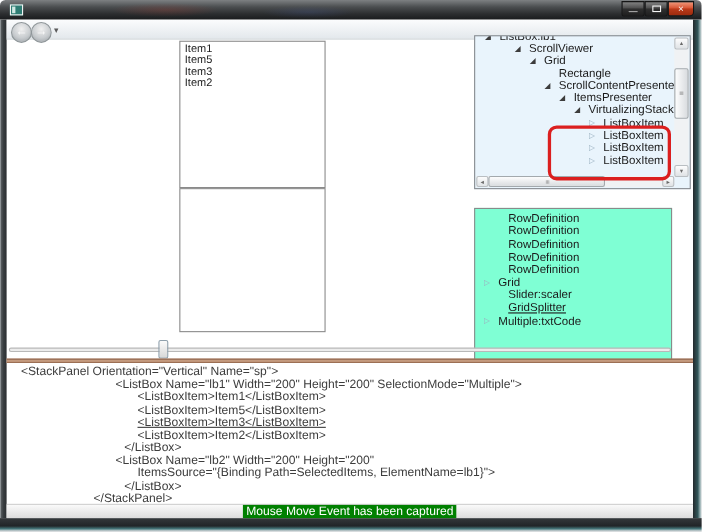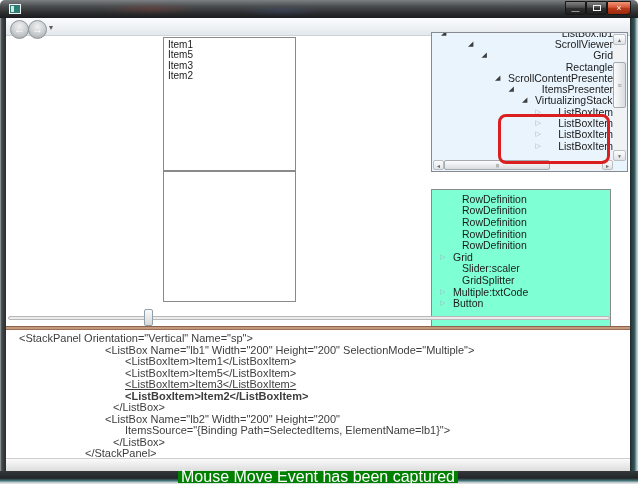--- a/index.html
+++ b/index.html
@@ -51,21 +51,21 @@
   .listbox { position:absolute; left:151px; width:133px; background:#fff; border:1px solid #8a8a8a;margin-left:12px; }
   .lb1 { top:37px; height:134px; padding:2px 0 0 4px; }
   .lb2 { top:171px; height:131px; }
   .lb-item { font-size:10px; line-height:10.3px; color:#1b1b1b; white-space:nowrap; }
 
   
   .treepanel { position:absolute; left:431px; top:32px; width:197px; height:140px;
     border:1px solid #868a8f; background:#e9f4fc; overflow:hidden; }
   .tree-viewport { position:absolute; left:1px; top:0; width:180px; height:128px; overflow:hidden; }
   .tree-rows { margin-top:-6px; }
-  .trow { height:11.3px; display:flex; align-items:center; font-size:10.5px; color:#1b1b1b; white-space:nowrap;justify-content:space-between; }
+  .trow { height:11.3px; display:flex; align-items:center; font-size:10.5px; color:#1b1b1b; white-space:nowrap; }
   .grow { height:11.6px; display:flex; align-items:center; font-size:10.5px; color:#1b1b1b; white-space:nowrap; }
   .expander { display:inline-block; width:13px; font-size:7px; flex:0 0 13px; }
   .exp-open { color:#3c3c3c; }
   .exp-closed { color:#9ab0c0; }
   .redbox { position:absolute; left:66px; top:81px; width:112px; height:50px;
     border:3px solid #db1f1f; border-radius:8px; z-index:5; pointer-events:none; }
 
   
   .vscroll { position:absolute; right:1px; top:1px; width:13px; height:127px; background:#f0f2f4; }
   .vscroll .arr { position:absolute; left:0; width:13px; height:11px; font-size:5px; color:#6a6a6a;
@@ -95,22 +95,22 @@
   .gridsplitter { position:absolute; left:6px; top:326px; width:624px; height:4px;
     border-top:1px solid #8e614a; border-bottom:1px solid #9c6f54; }
 
   
   .code { position:absolute; left:10px; top:333px; width:612px; height:124px; overflow:hidden; }
   .code-line { height:11.5px; line-height:11.5px; font-size:11px; color:#3d3d3d; white-space:pre; }
 
   
   .statusbar { position:absolute; left:6px; top:458px; width:624px; height:13px;
     background:linear-gradient(180deg,#fafafa,#dcdcdc); border-top:1px solid #cfcfcf; }
-  .status-label { position:absolute; left:50%; top:12px; transform:translateX(-50%);
-    font-size:16px; line-height:12px; color:#ffffff; padding:0 3px; white-space:nowrap;text-align:center; }
+  .status-label { position:absolute; left:50%; top:0; transform:translateX(-50%);
+    font-size:11px; line-height:12px; color:#ffffff; padding:0 3px; white-space:nowrap;text-align:center; }
 </style>
 </head>
 <body>
 
 <div class="stage">
 
   <div class="titlebar">
     <div class="app-icon"></div>
     <div class="cap-btn cap-min"><span>—</span></div>
     <div class="cap-btn cap-max"><span class="max-glyph"></span></div>
@@ -219,46 +219,42 @@
         <span class="tlabel">RowDefinition</span>
       </div>
       <div class="grow" style="padding-left: 8px;">
         <span class="expander exp-closed">▷</span>
         <span class="tlabel">Grid</span>
       </div>
       <div class="grow" style="padding-left: 17px;">
         <span class="expander exp-closed"></span>
         <span class="tlabel">Slider:scaler</span>
       </div>
-      <div class="grow" style="padding-left: 17px;">
+      <div class="grow" style="padding-left: 17px; text-decoration: underline;">
         <span class="expander exp-closed"></span>
         <span class="tlabel">GridSplitter</span>
       </div>
       <div class="grow" style="padding-left: 8px;">
         <span class="expander exp-closed">▷</span>
         <span class="tlabel">Multiple:txtCode</span>
-      </div>
-      <div class="grow" style="padding-left: 8px;">
-        <span class="expander exp-closed">▷</span>
-        <span class="tlabel">Button</span>
       </div>
     </div>
 
   <div class="slider-track"></div>
   <div class="slider-thumb"></div>
 
   <div class="gridsplitter" style="background: rgb(196, 154, 126);"></div>
 
   <div class="code">
       <div class="code-line" style="padding-left: 9px;">&lt;StackPanel Orientation="Vertical" Name="sp"&gt;</div>
       <div class="code-line" style="padding-left: 95px;">&lt;ListBox Name="lb1" Width="200" Height="200" SelectionMode="Multiple"&gt;</div>
       <div class="code-line" style="padding-left: 115px;">&lt;ListBoxItem&gt;Item1&lt;/ListBoxItem&gt;</div>
       <div class="code-line" style="padding-left: 115px;">&lt;ListBoxItem&gt;Item5&lt;/ListBoxItem&gt;</div>
       <div class="code-line" style="padding-left: 115px; text-decoration: underline;">&lt;ListBoxItem&gt;Item3&lt;/ListBoxItem&gt;</div>
-      <div class="code-line" style="padding-left: 115px; font-weight: bold;">&lt;ListBoxItem&gt;Item2&lt;/ListBoxItem&gt;</div>
+      <div class="code-line" style="padding-left: 115px;">&lt;ListBoxItem&gt;Item2&lt;/ListBoxItem&gt;</div>
       <div class="code-line" style="padding-left: 103px;">&lt;/ListBox&gt;</div>
       <div class="code-line" style="padding-left: 95px;">&lt;ListBox Name="lb2" Width="200" Height="200"</div>
       <div class="code-line" style="padding-left: 115px;">ItemsSource="{Binding Path=SelectedItems, ElementName=lb1}"&gt;</div>
       <div class="code-line" style="padding-left: 103px;">&lt;/ListBox&gt;</div>
       <div class="code-line" style="padding-left: 75px;">&lt;/StackPanel&gt;</div>
     </div>
 
   <div class="statusbar">
     <div class="status-label" style="background: rgb(0, 128, 0);">Mouse Move Event has been captured</div>
   </div>

